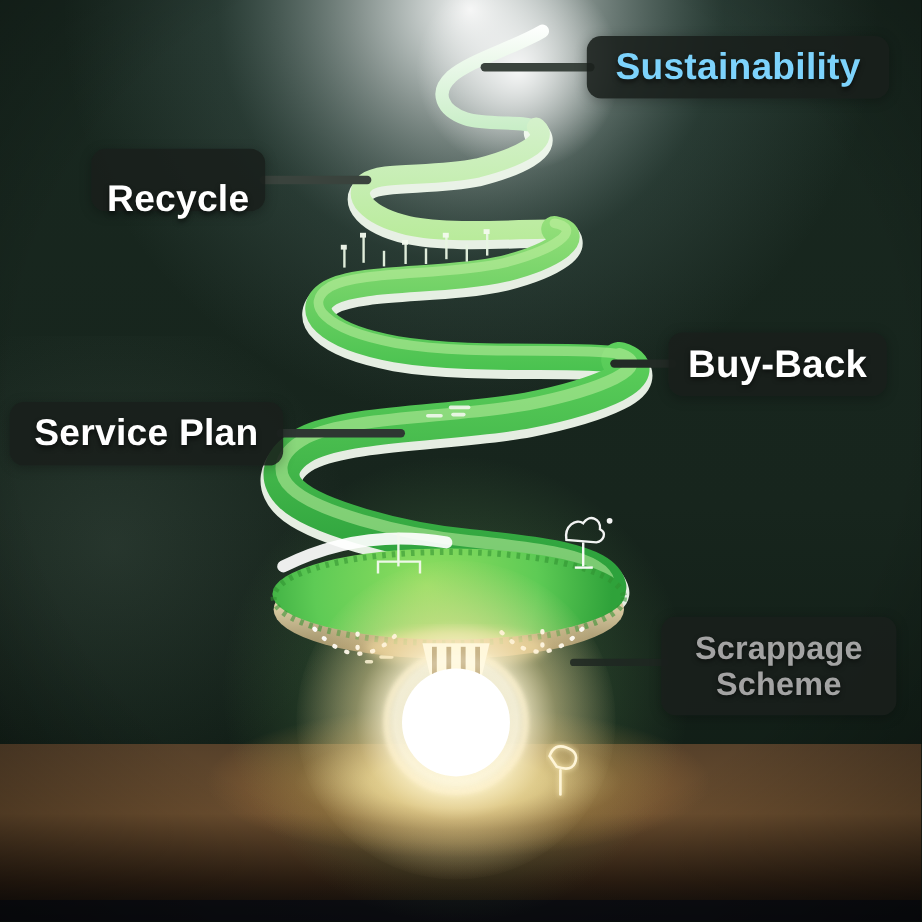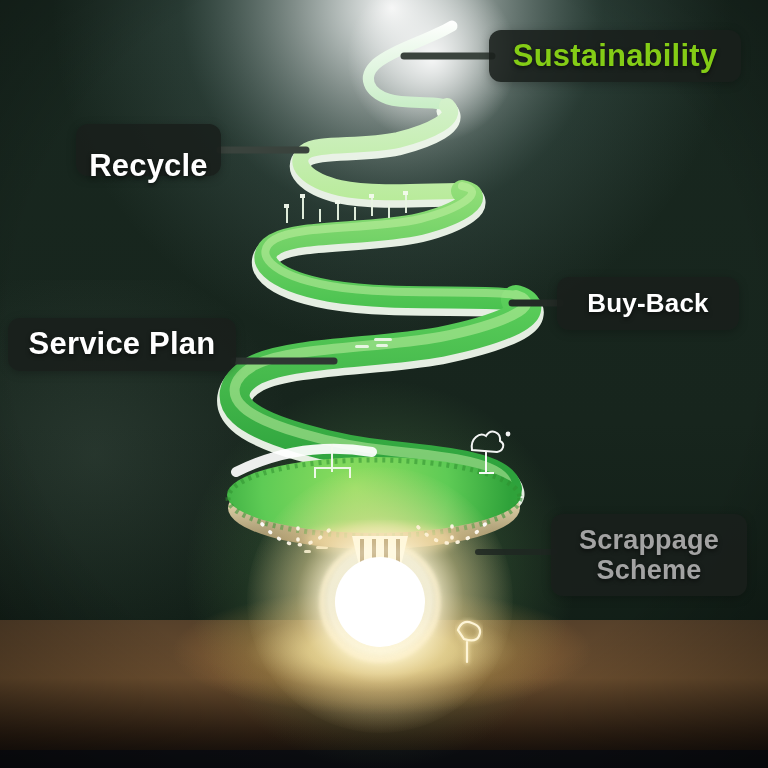--- a/index.html
+++ b/index.html
@@ -9,22 +9,22 @@
   }
   #scene{position:absolute;left:0;top:0;}
   .label{
     position:absolute;display:flex;align-items:center;justify-content:center;
     border-radius:12px;color:#fff;font-weight:700;text-align:center;
     text-shadow:0 2px 4px rgba(0,0,0,.55);letter-spacing:.2px;line-height:1.12;
     box-shadow:0 2px 10px rgba(0,0,0,.25);
   }
   .lb-sustainability{left:489px;top:30px;width:252px;height:52px;font-size:31px;}
   .lb-recycle{left:76px;top:124px;width:145px;height:52px;font-size:31px;}
-  .lb-buyback{left:557px;top:277px;width:182px;height:53px;font-size:26px;}
-  .lb-serviceplan{left:8px;top:318px;width:228px;height:53px;font-size:31px;}
+  .lb-buyback{left:557px;top:277px;width:182px;height:53px;font-size:32px;}
+  .lb-serviceplan{left:8px;top:335px;width:228px;height:53px;font-size:31px;}
   .lb-scrappage{left:551px;top:514px;width:196px;height:82px;font-size:27px;padding:0 10px;box-sizing:border-box;}
 </style>
 </head>
 <body>
 
 <div id="stage">
 
 <svg id="scene" width="768" height="768" viewBox="0 0 768 768">
   <defs>
     <linearGradient id="bgGrad" x1="0" y1="0" x2="0" y2="768" gradientUnits="userSpaceOnUse">
@@ -220,21 +220,21 @@
   <g stroke-linecap="round">
     <line x1="404" y1="56" x2="492" y2="56" stroke-width="7" stroke="#3a433d"></line>
     <line x1="220" y1="150" x2="306" y2="150" stroke-width="7" stroke="#3a433d"></line>
     <line x1="512" y1="303" x2="560" y2="303" stroke-width="7" stroke="#232b26"></line>
     <line x1="234" y1="361" x2="334" y2="361" stroke-width="7" stroke="#2e3732"></line>
     <line x1="478" y1="552" x2="554" y2="552" stroke-width="6" stroke="#1f2722" opacity="0.85"></line>
   </g>
 </svg>
 
 <div class="label lb-sustainability" style="background-color: rgba(25, 31, 27, 0.88);">
-  <span style="color: #84cc16;">Sustainability</span>
+  <span style="color: #7dd3fc;">Sustainability</span>
 </div>
 
 <div class="label lb-recycle" style="background-color: rgba(25, 31, 27, 0.88);">
   <span style="color: rgb(255, 255, 255); margin-top: 32px;">Recycle</span>
 </div>
 
 <div class="label lb-buyback" style="background-color: rgba(25, 31, 27, 0.88);">
   <span style="color: rgb(255, 255, 255);">Buy-Back</span>
 </div>
 

